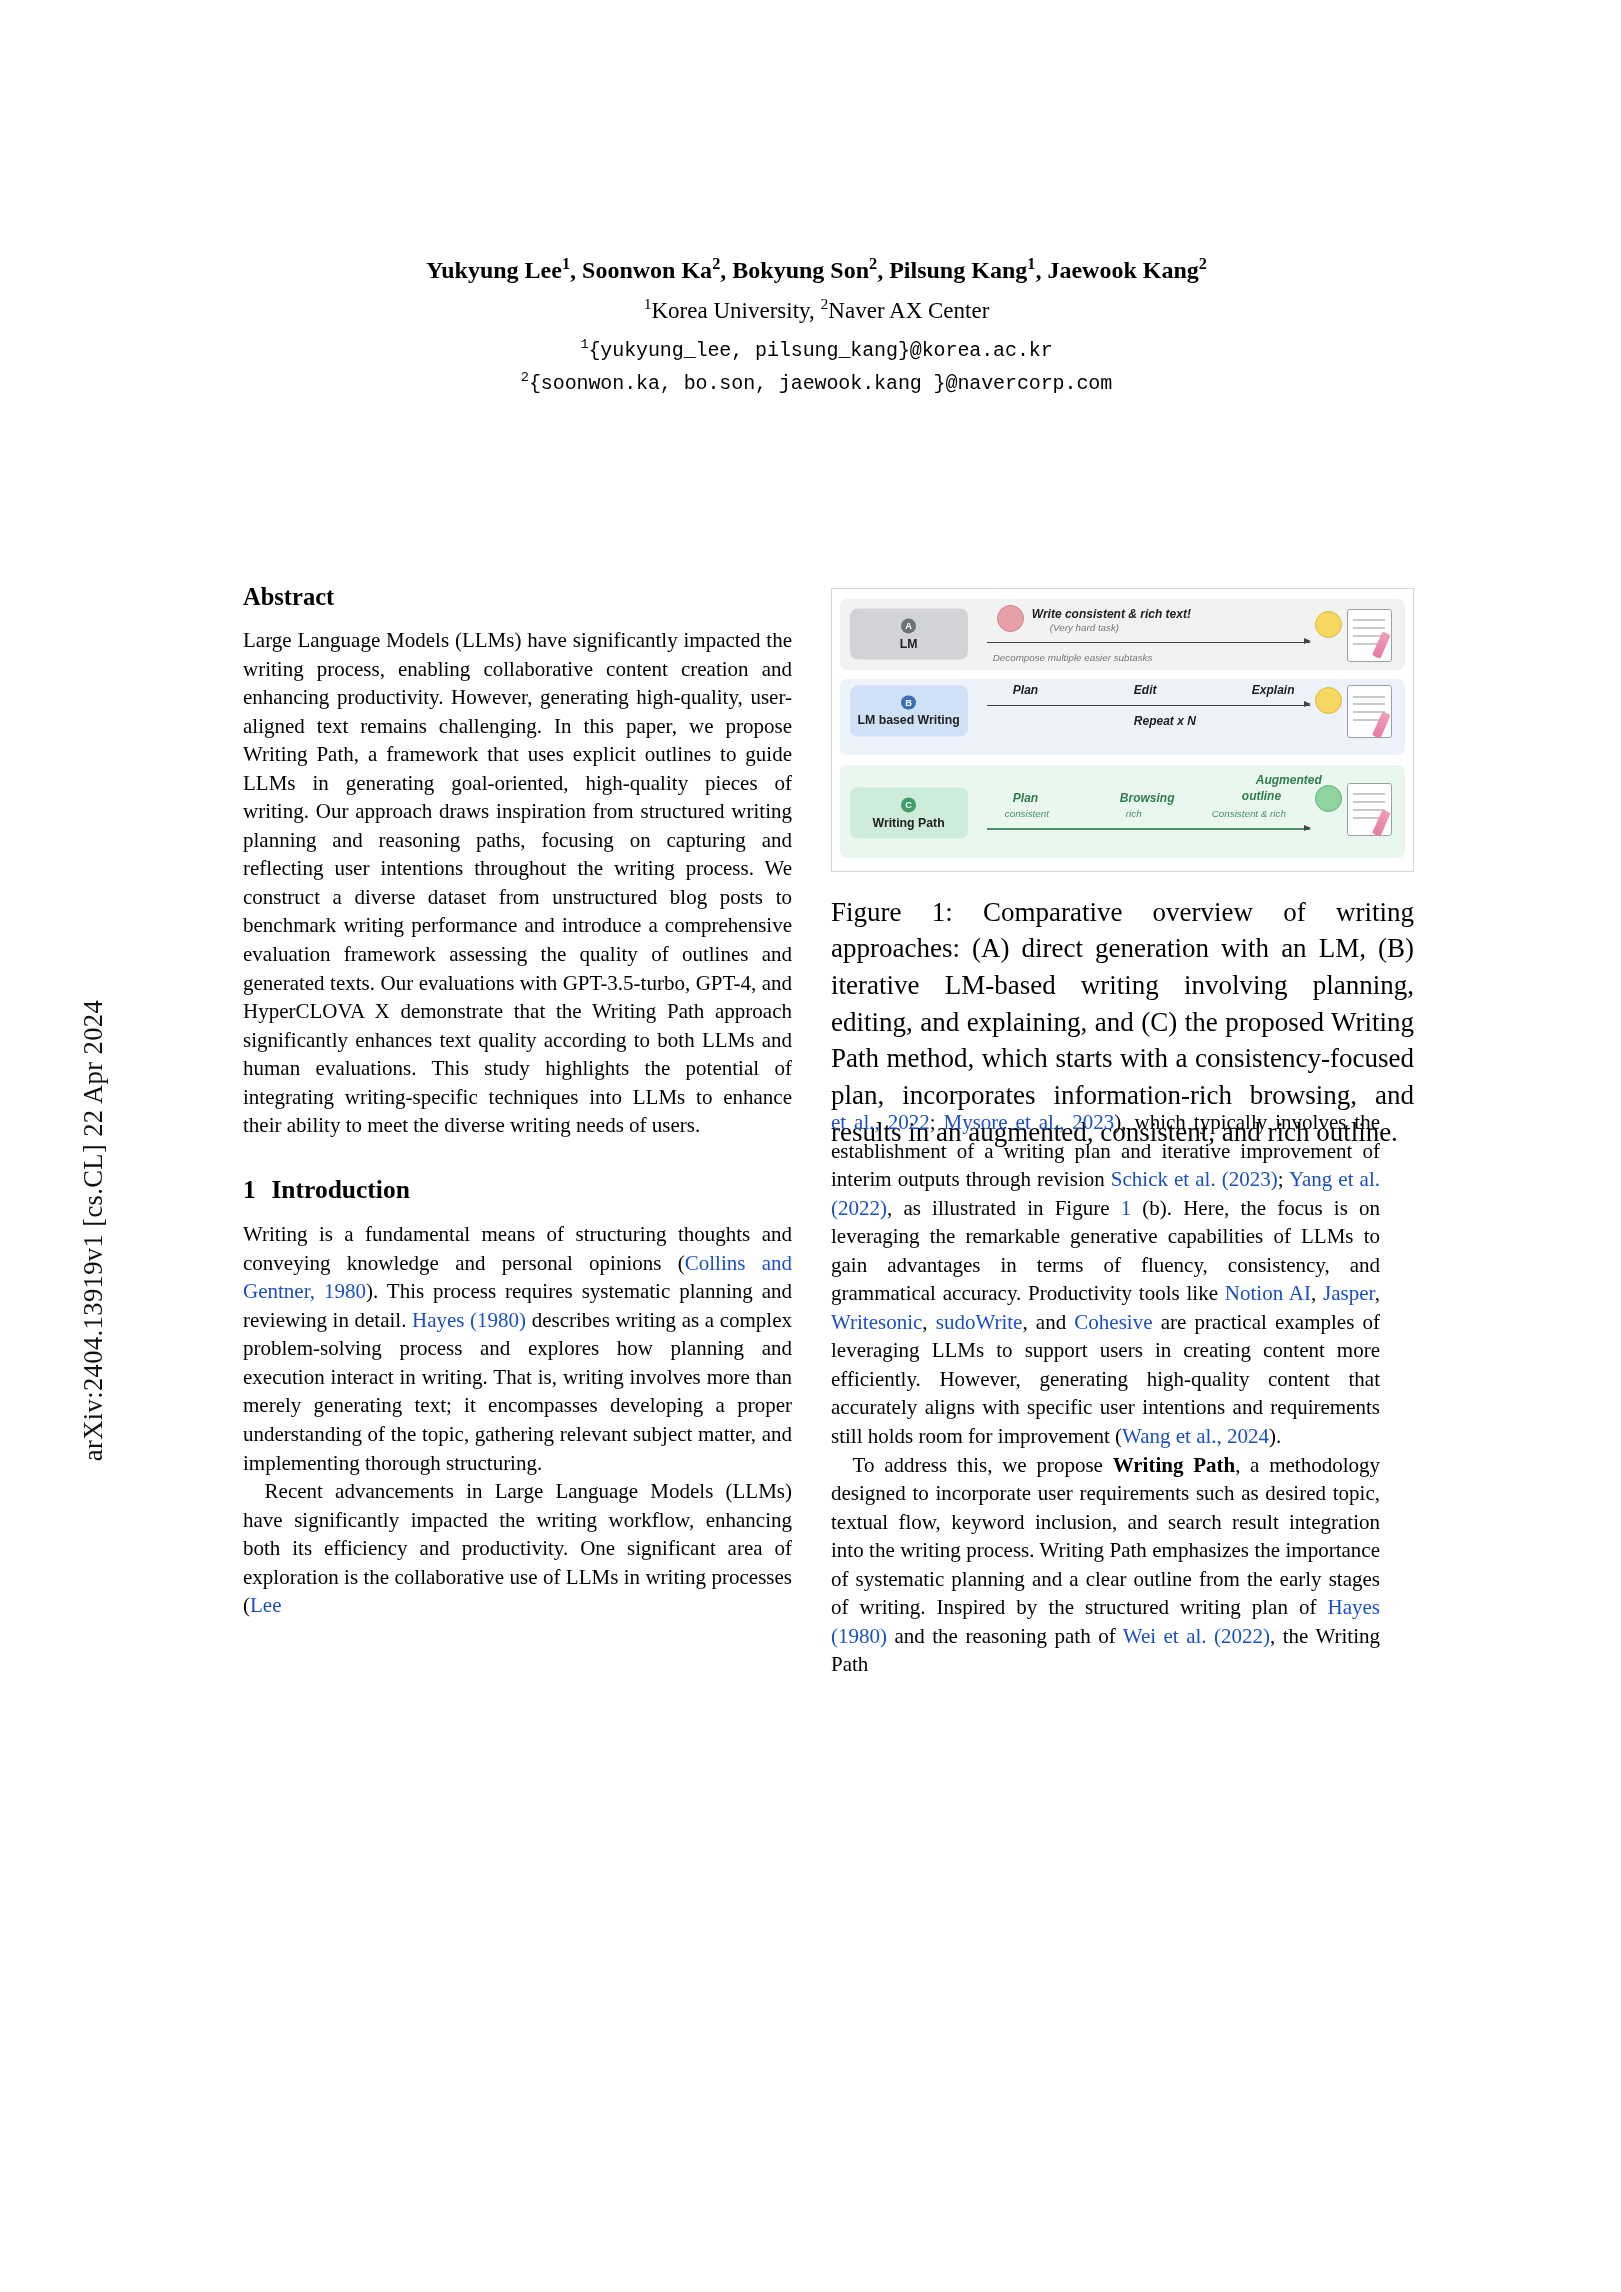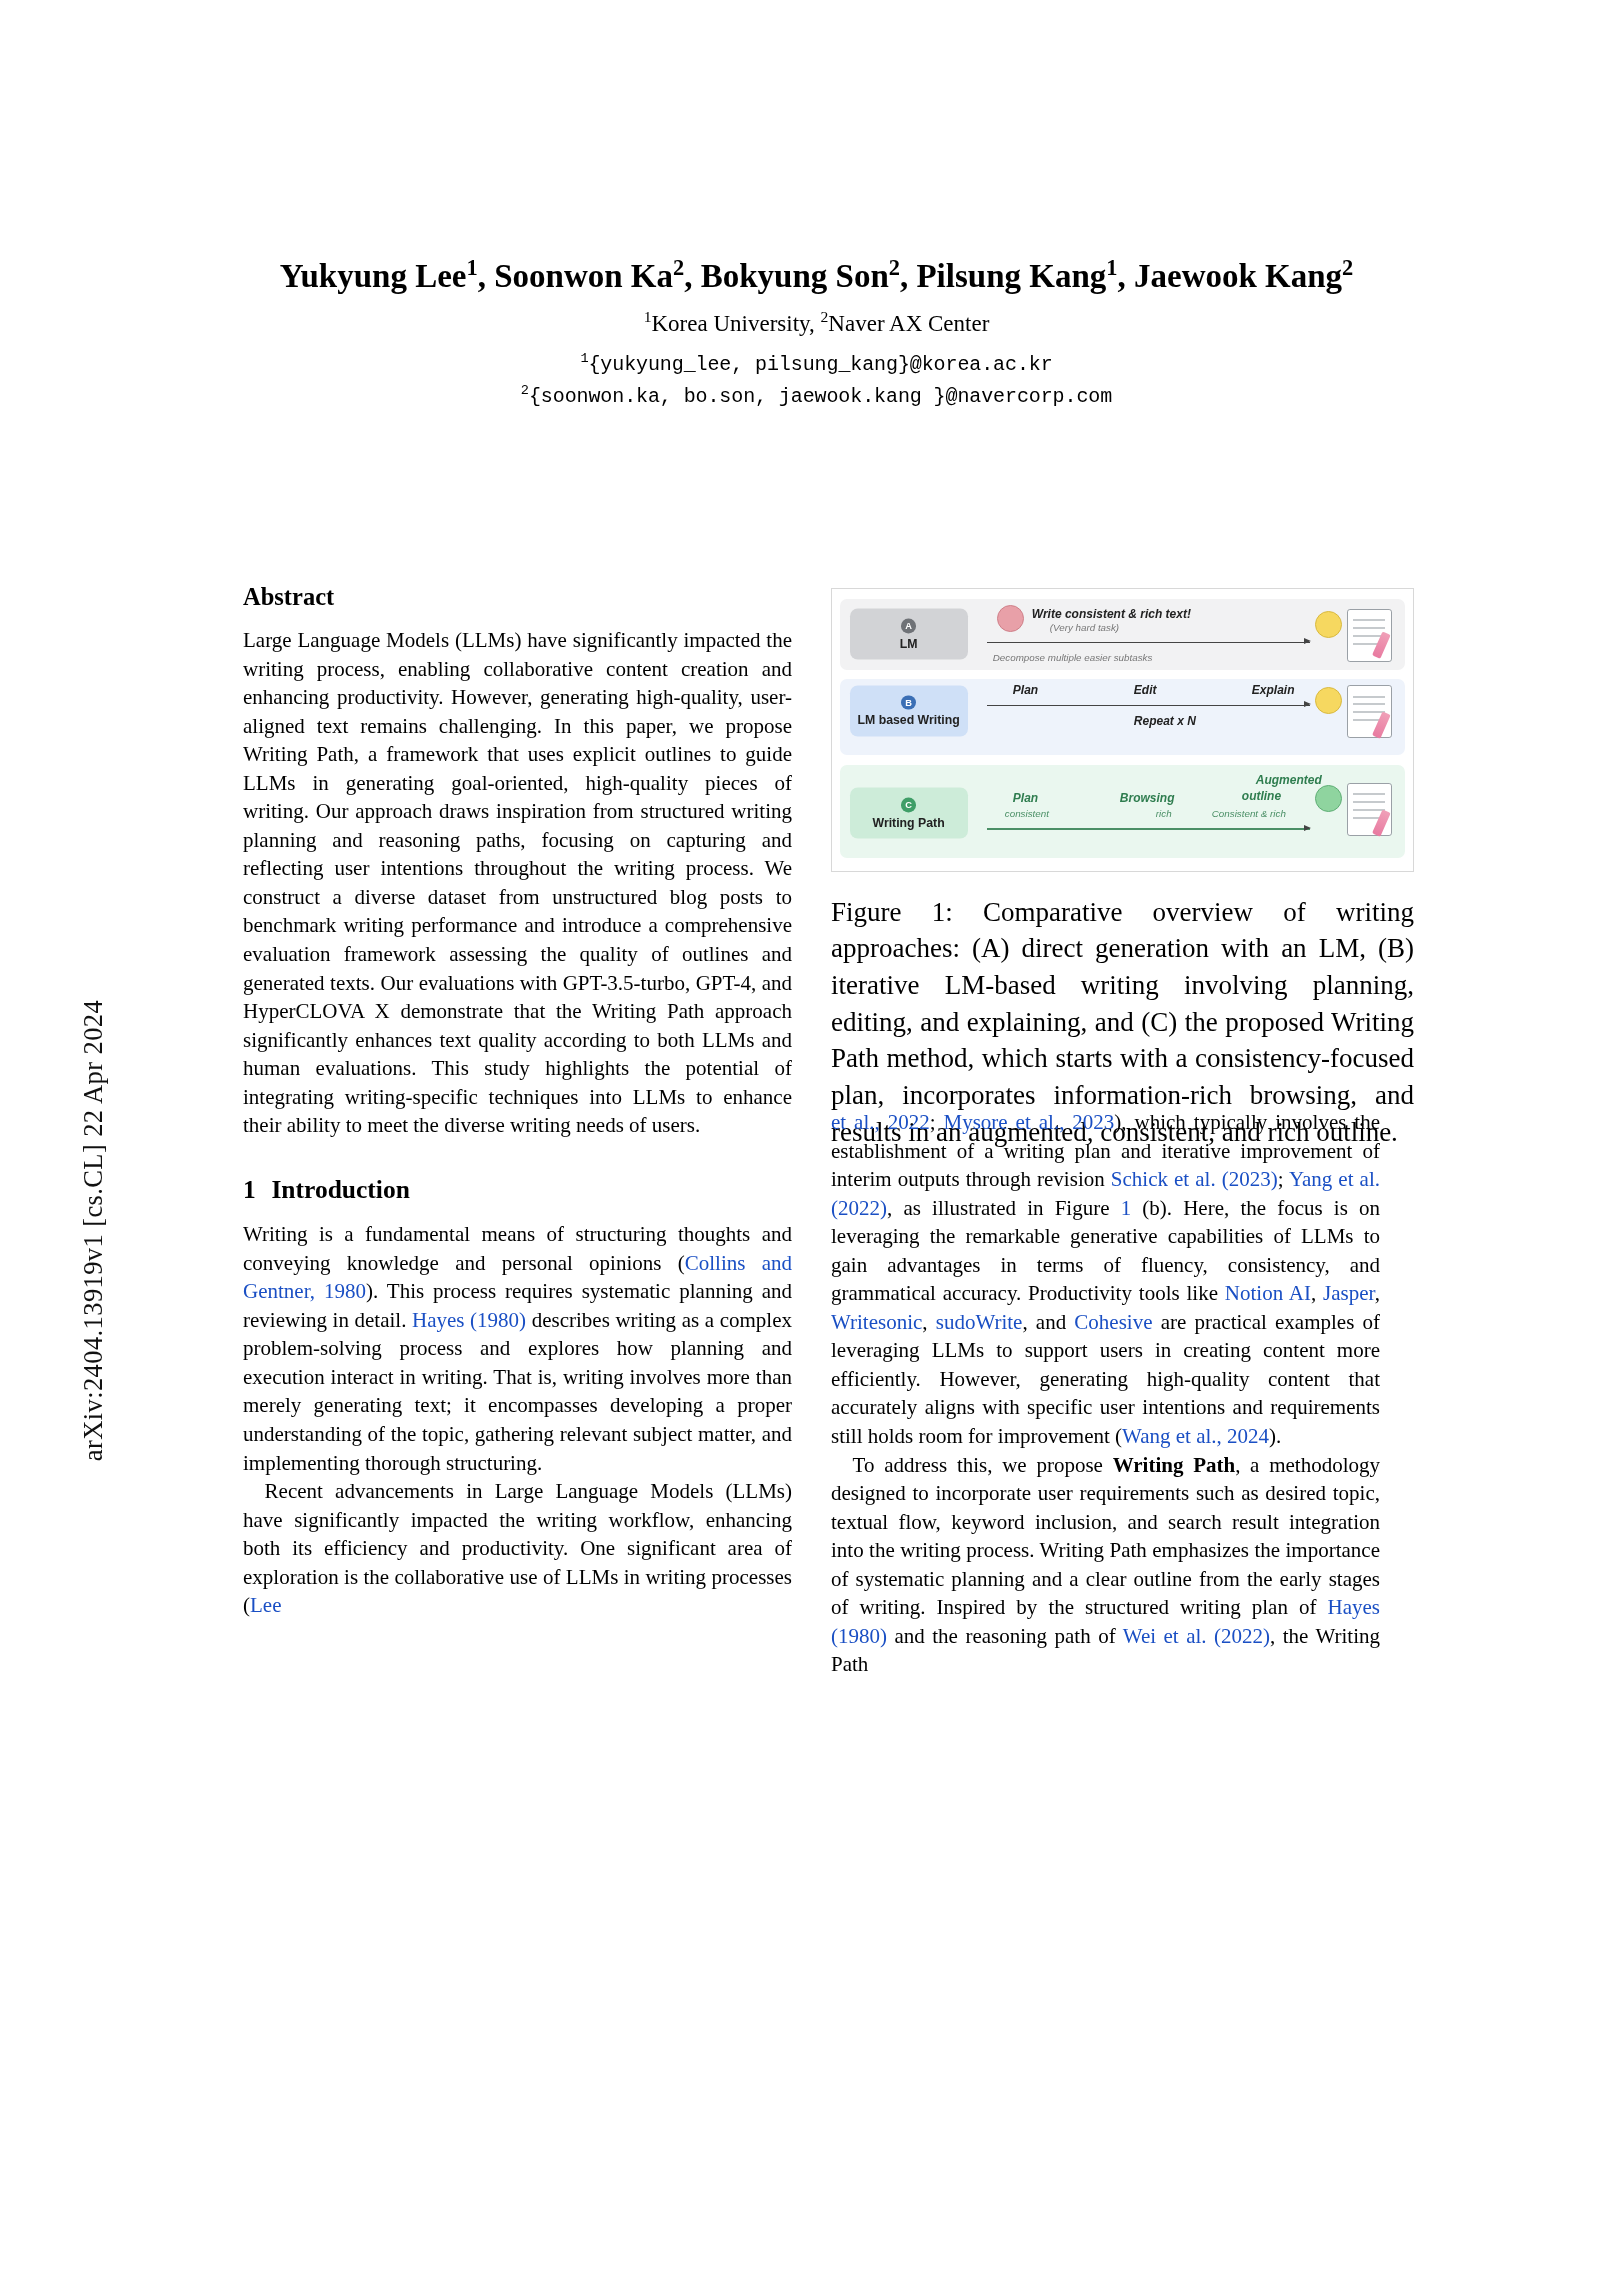--- a/index.html
+++ b/index.html
@@ -44,21 +44,21 @@
     text-align: center;
   }
   .paper-title {
     font-size: 30px;
     font-weight: bold;
     line-height: 1.36;
     letter-spacing: 0.1px;
   }
   .authors {
     margin-top: 51px;
-    font-size: 33px;
+    font-size: 24px;
     font-weight: bold;
     line-height: 1.5;
   }
   .affil {
     margin-top: 5.9px;
     font-size: 23px;
     line-height: 1.45;
   }
   .emails {
     margin-top: 8px;
@@ -301,21 +301,21 @@
       </div>
 
       <div class="frow rowC">
         <div class="tag tagC" style="top:52%;">
           <span class="circ">C</span>
           <span>Writing Path</span>
         </div>
         <div class="fig-label ital" style="left:173px; top:25.5px; color:#2f7d4f;">Plan</div>
         <div class="fig-label fig-sub" style="left:165px; top:43px; color:#4b8f66;">consistent</div>
         <div class="fig-label ital" style="left:280px; top:25.5px; color:#2f7d4f;">Browsing</div>
-        <div class="fig-label fig-sub" style="left:316px; top:43px; color:#4b8f66;">rich</div>
+        <div class="fig-label fig-sub" style="left:286px; top:43px; color:#4b8f66;">rich</div>
         <div class="fig-label ital" style="left:390px; top:7.8px; color:#2f7d4f;margin-left:26px;">Augmented</div>
         <div class="fig-label ital" style="left:402px; top:23.5px; color:#2f7d4f;">outline</div>
         <div class="fig-label fig-sub" style="left:372px; top:43px; color:#4b8f66;">Consistent &amp; rich</div>
         <div class="arrow-line" style="left:147px; top:63px; width:323px; background:#4b8f66;"></div>
         <div class="face" style="top:19.6px; background:#8fd49f; border-color:#5fae75;"></div>
         <div class="doc-icon" style="top:17.6px;">
           <span class="ln" style="top:9.8px;"></span>
             <span class="ln" style="top:17.6px;"></span>
             <span class="ln" style="top:25.5px;"></span>
             <span class="ln" style="top:33px;"></span>

